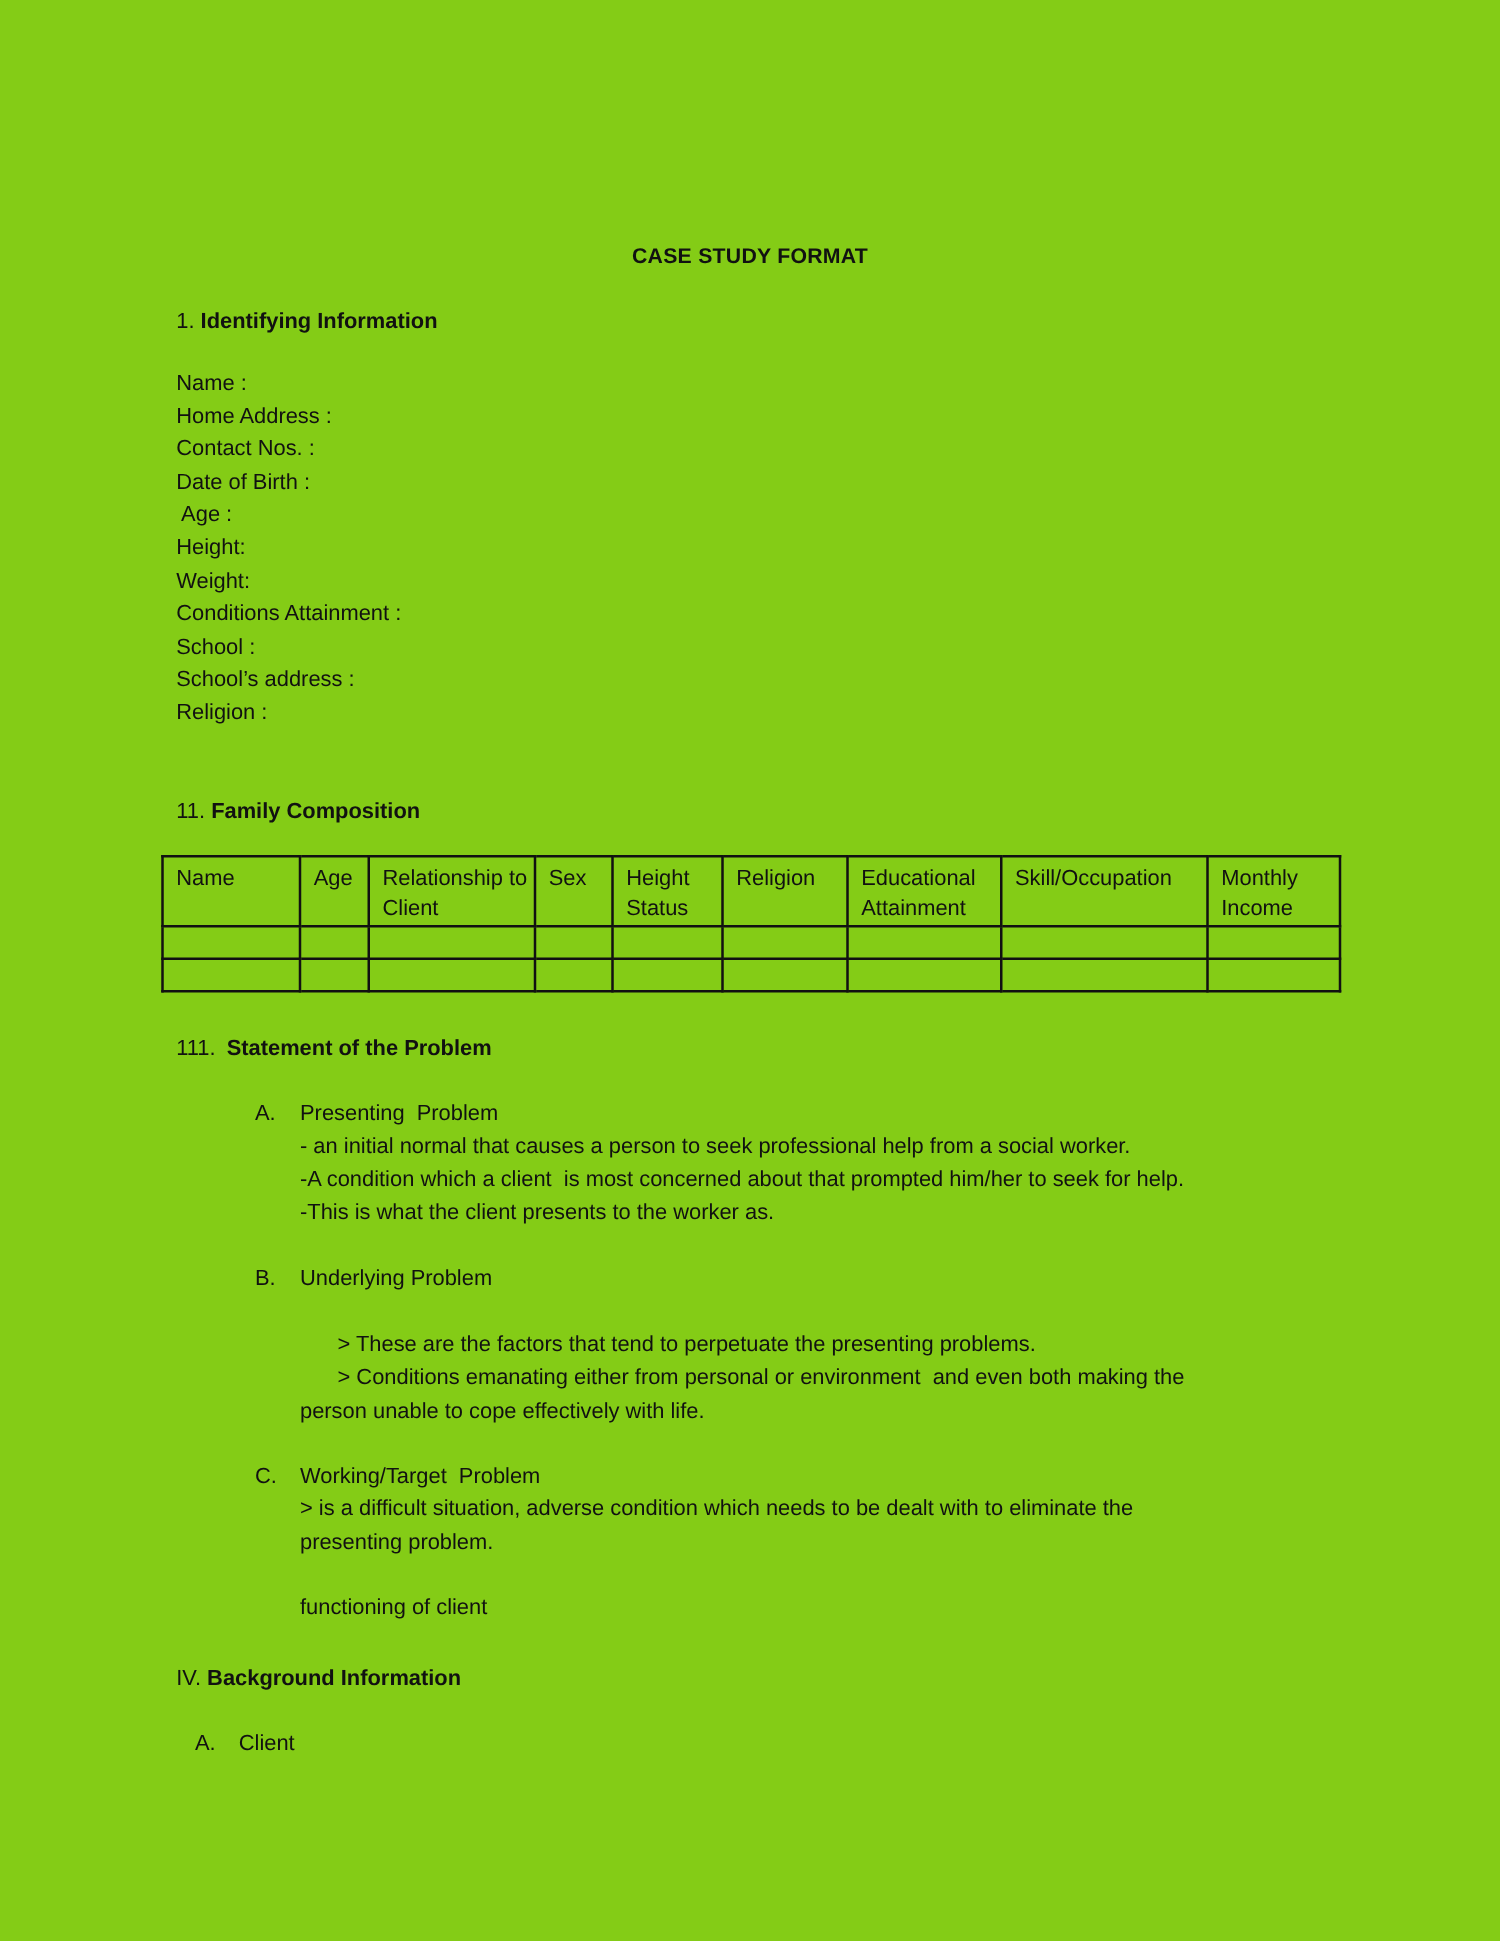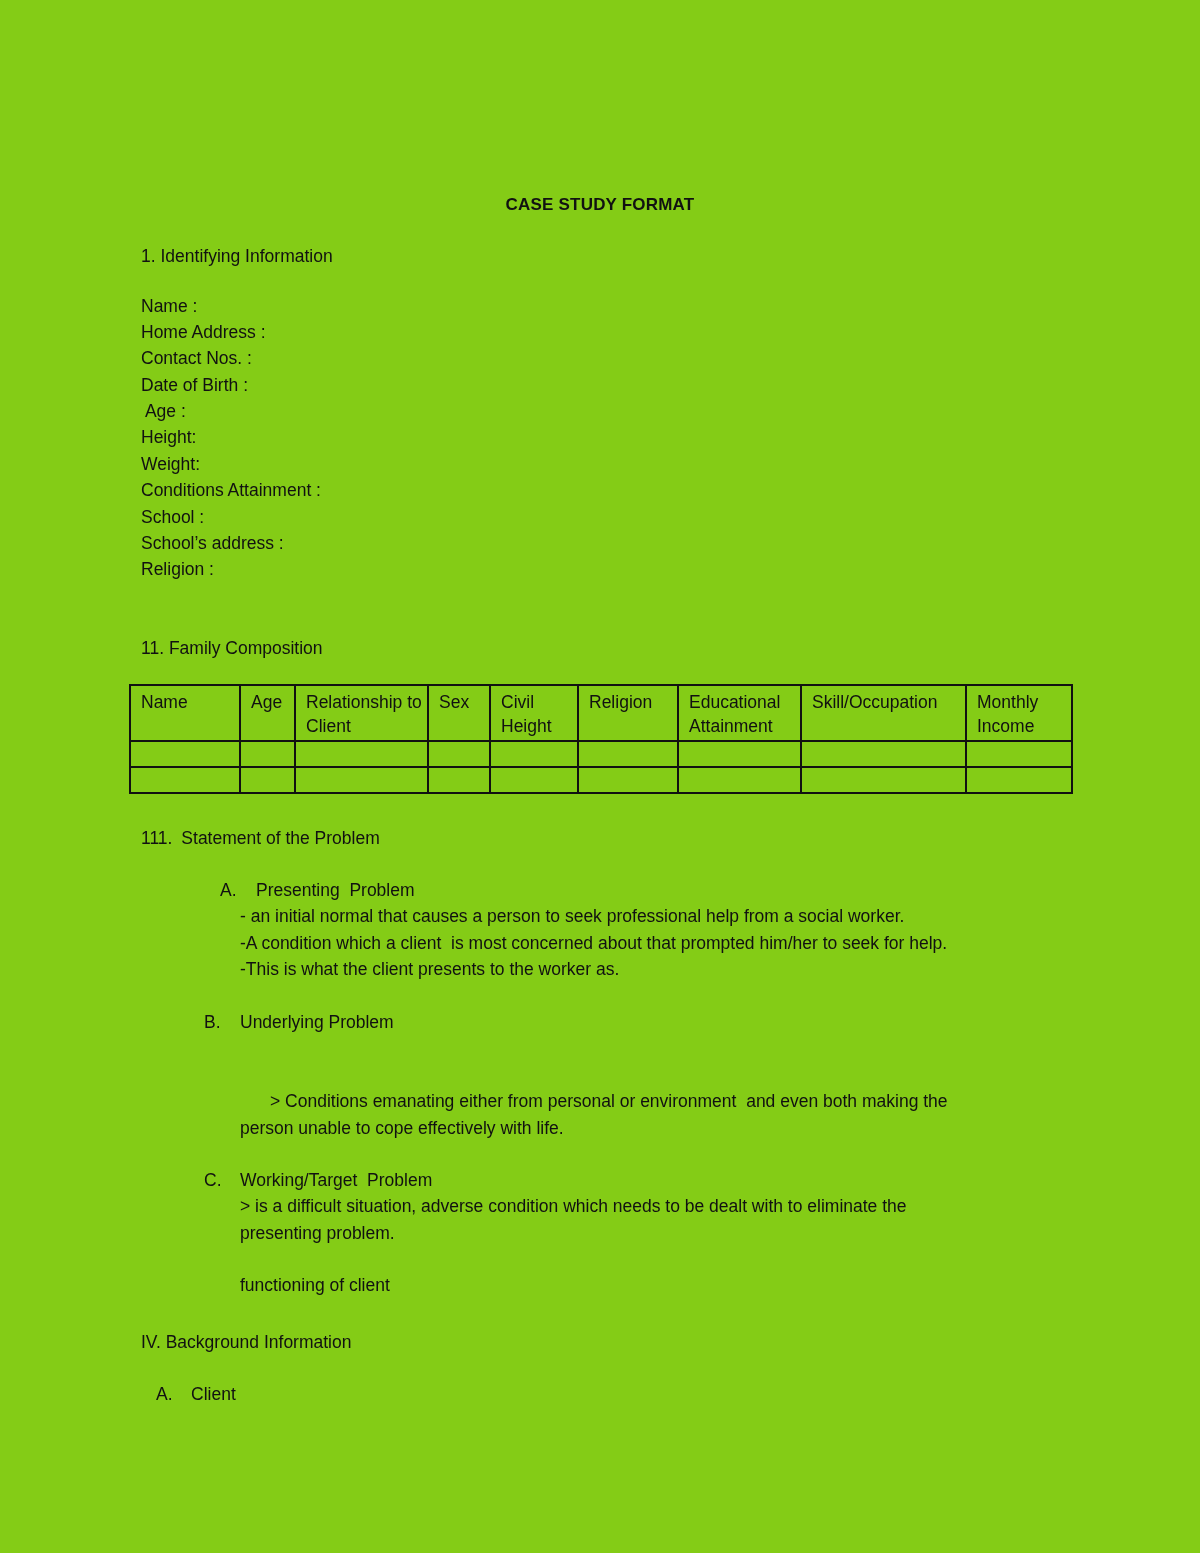--- a/index.html
+++ b/index.html
@@ -16,21 +16,21 @@
       overflow: hidden;
     }
     .page {
       position: absolute;
       left: 0; top: 0;
       width: 1200px;
       height: 1553px;
       background: #84cc16;
     }
     .abs { position: absolute; white-space: nowrap; font-size: 17.5px; line-height: 20px; }
-    .bold { font-weight: normal; }
+    .bold { font-weight: bold; }
     .title {
       position: absolute;
       left: 0; width: 1200px;
       top: 195px;
       text-align: center;
       font-weight: bold;
       font-size: 17px;
       letter-spacing: 0.2px;
     }
     .field { position: absolute; left: 141px; font-size: 17.5px; line-height: 20px; white-space: nowrap; }
@@ -99,21 +99,21 @@
       <col style="width:123px">
       <col style="width:165px">
       <col style="width:106px">
     </colgroup>
     <thead>
       <tr>
         <th>Name</th>
         <th>Age</th>
         <th>Relationship to Client</th>
         <th>Sex</th>
-        <th>Civil Height</th>
+        <th>Height Status</th>
         <th>Religion</th>
         <th>Educational Attainment</th>
         <th>Skill/Occupation</th>
         <th>Monthly Income</th>
       </tr>
     </thead>
     <tbody>
       <tr>
         <td></td>
         <td></td>
@@ -137,30 +137,31 @@
         <td></td>
       </tr>
     </tbody>
   </table>
 
   <div class="abs" style="left:141px; top:828px;">
     <span>111.</span>
     <span class="bold" style="margin-left:4px;">Statement of the Problem</span>
   </div>
 
-  <div class="para" style="left:220px; top:877px;">
+  <div class="para" style="left:204px; top:877px;">
     <span class="marker" style="width:36px;">A.</span><span style="white-space:pre;">Presenting  Problem</span>
   </div>
   <div class="para" style="left:240px; top:903px;">- an initial normal that causes a person to seek professional help from a social worker.</div>
   <div class="para" style="left:240px; top:930px; white-space:pre;">-A condition which a client  is most concerned about that prompted him/her to seek for help.</div>
   <div class="para" style="left:240px; top:956px;">-This is what the client presents to the worker as.</div>
 
   <div class="para" style="left:204px; top:1009px;">
     <span class="marker" style="width:36px;">B.</span><span>Underlying Problem</span>
   </div>
+  <div class="para" style="left:270px; top:1062px;">&gt; These are the factors that tend to perpetuate the presenting problems.</div>
   <div class="para" style="left:270px; top:1088px; white-space:pre;">&gt; Conditions emanating either from personal or environment  and even both making the</div>
   <div class="para" style="left:240px; top:1115px;">person unable to cope effectively with life.</div>
 
   <div class="para" style="left:204px; top:1167px;">
     <span class="marker" style="width:36px;">C.</span><span style="white-space:pre;">Working/Target  Problem</span>
   </div>
   <div class="para" style="left:240px; top:1193px;">&gt; is a difficult situation, adverse condition which needs to be dealt with to eliminate the</div>
   <div class="para" style="left:240px; top:1220px;">presenting problem.</div>
   <div class="para" style="left:240px; top:1272px;">functioning of client</div>
 

